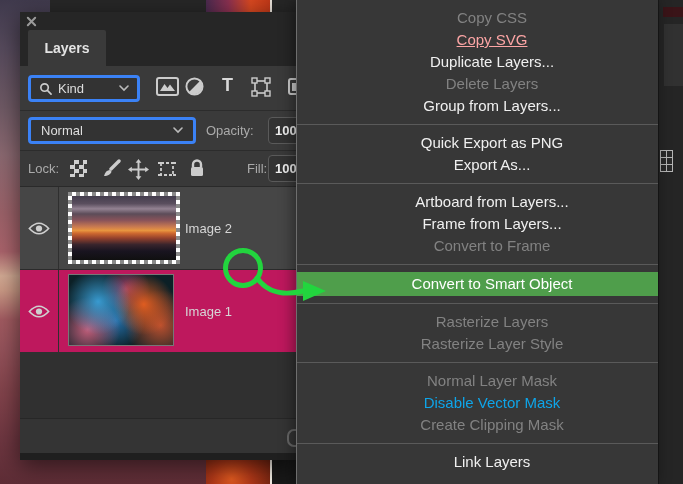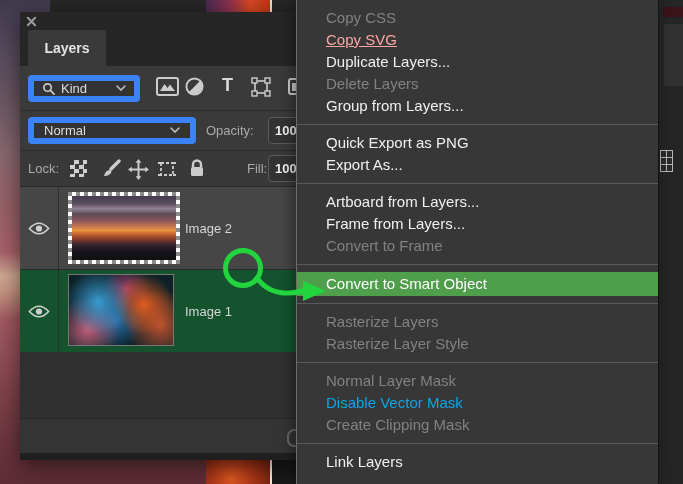--- a/index.html
+++ b/index.html
@@ -29,39 +29,39 @@
       overflow:hidden;box-shadow:0 6px 22px rgba(0,0,0,.55);}
   .panel-titlebar{position:absolute;left:0;top:0;width:100%;height:18px;background:#262626;}
   .close-x{position:absolute;left:6px;top:4px;width:11px;height:11px;cursor:default;}
   .panel-tabs{position:absolute;left:0;top:18px;width:100%;height:36px;background:#262626;}
   .tab-layers{position:absolute;left:8px;top:0;width:78px;height:36px;background:#3a3a3a;
       color:#e3e3e3;font-size:14px;font-weight:600;display:flex;align-items:center;justify-content:center;
       border-radius:2px 2px 0 0;}
   .filter-row{position:absolute;left:0;top:54px;width:100%;height:44px;background:#3a3a3a;border-bottom:1px solid #2c2c2c;}
   .blend-row{position:absolute;left:0;top:99px;width:100%;height:39px;background:#3a3a3a;border-bottom:1px solid #2c2c2c;}
   .lock-row{position:absolute;left:0;top:139px;width:100%;height:35px;background:#393939;border-bottom:1px solid #2a2a2a;}
-  .combo{position:absolute;background:#333333;border:6px solid #3b82f6;border-radius:4px;
+  .combo{position:absolute;background:#333333;border:3px solid #3b82f6;border-radius:4px;
       display:flex;align-items:center;color:#dedede;font-size:13px;box-sizing:border-box;}
   .kind-combo{left:8px;top:9px;width:112px;height:27px;padding:0 8px;gap:6px;}
   .blend-combo{left:8px;top:6px;width:168px;height:27px;padding:0 10px;}
   .combo .spring{flex:1;}
   .row-label{position:absolute;color:#aaaaaa;font-size:13px;}
   .value-box{position:absolute;background:#333333;border:1px solid #5a5a5a;border-radius:4px;
       color:#eeeeee;font-size:13px;font-weight:600;height:27px;width:42px;box-sizing:border-box;
       display:flex;align-items:center;padding-left:6px;overflow:hidden;white-space:nowrap;}
   .ficon{position:absolute;top:11px;}
   .licon{position:absolute;top:8px;}
   .t-glyph{color:#d8d8d8;font-size:18px;font-weight:700;line-height:20px;}
   .checker16{width:17px;height:17px;background:repeating-conic-gradient(#cfcfcf 0% 25%,transparent 0% 50%) 0 0/9px 9px;}
 
   
   .layer-list{position:absolute;left:0;top:175px;width:100%;}
   .layer-row{position:relative;width:100%;height:82px;border-bottom:1px solid #2b2b2b;}
   .row-selected{background:#464646;}
-  .row-normal{background:#14532d;}
+  .row-normal{background:#be185d;}
   .eye-col{position:absolute;left:0;top:0;width:38px;height:100%;border-right:1px solid #2f2f2f;
       display:flex;align-items:center;justify-content:center;}
   .thumb-wrap{position:absolute;left:48px;top:5px;}
   .ants{padding:4px;background:repeating-conic-gradient(#ffffff 0% 25%,#8a8a8a 0% 50%) 0 0/8px 8px;}
   .plain-border{border:1px solid #777777;}
   .thumb{width:104px;height:64px;display:block;}
   .thumb-sunset{background:linear-gradient(180deg,#433d4d 0%,#5a4e5e 12%,#938292 20%,#5c4c58 28%,#89535a 38%,#c97a50 48%,#e8953f 54%,#d06a30 58%,#93402c 66%,#38242c 76%,#191420 86%,#101010 100%);}
   .thumb-smoke{height:70px;background:
       radial-gradient(circle at 28% 38%,rgba(58,160,216,.95) 0%,rgba(58,160,216,0) 38%),
       radial-gradient(circle at 18% 78%,rgba(224,104,136,.85) 0%,rgba(224,104,136,0) 32%),
@@ -74,21 +74,21 @@
       color:#d6d6d6;font-size:13px;}
   .panel-empty{position:absolute;left:0;top:340px;width:100%;height:66px;background:#303030;}
   .panel-footer{position:absolute;left:0;top:406px;width:100%;height:35px;background:#343434;border-top:1px solid #272727;}
   .footer-sliver{position:absolute;right:0px;top:10px;width:7px;height:14px;border:2px solid #8a8a8a;border-right:none;border-radius:7px 0 0 7px;opacity:.6;}
   .panel-bottom-strip{position:absolute;left:0;top:441px;width:100%;height:7px;background:#1f1f1f;}
 
   
   .context-menu{left:296px;top:0;width:362px;height:484px;background:#373737;
       border-left:1px solid rgba(255,255,255,.28);box-shadow:-2px 0 14px rgba(0,0,0,.45);
       box-sizing:border-box;}
-  .menu-section{padding:7px 0;}
+  .menu-section{padding:7px 0;text-align:center;}
   .menu-separator{height:1px;background:#5a5a5a;}
   .menu-item{height:22px;line-height:22px;padding-left:29px;font-size:15px;color:#f0f0f0;white-space:nowrap;}
   .menu-item.disabled{color:#828282;}
   .menu-item.highlighted{height:24px;line-height:24px;color:#ffffff;}
 
   
   .annot-overlay{left:0;top:0;width:683px;height:484px;pointer-events:none;}
 </style>
 </head>
 <body>

